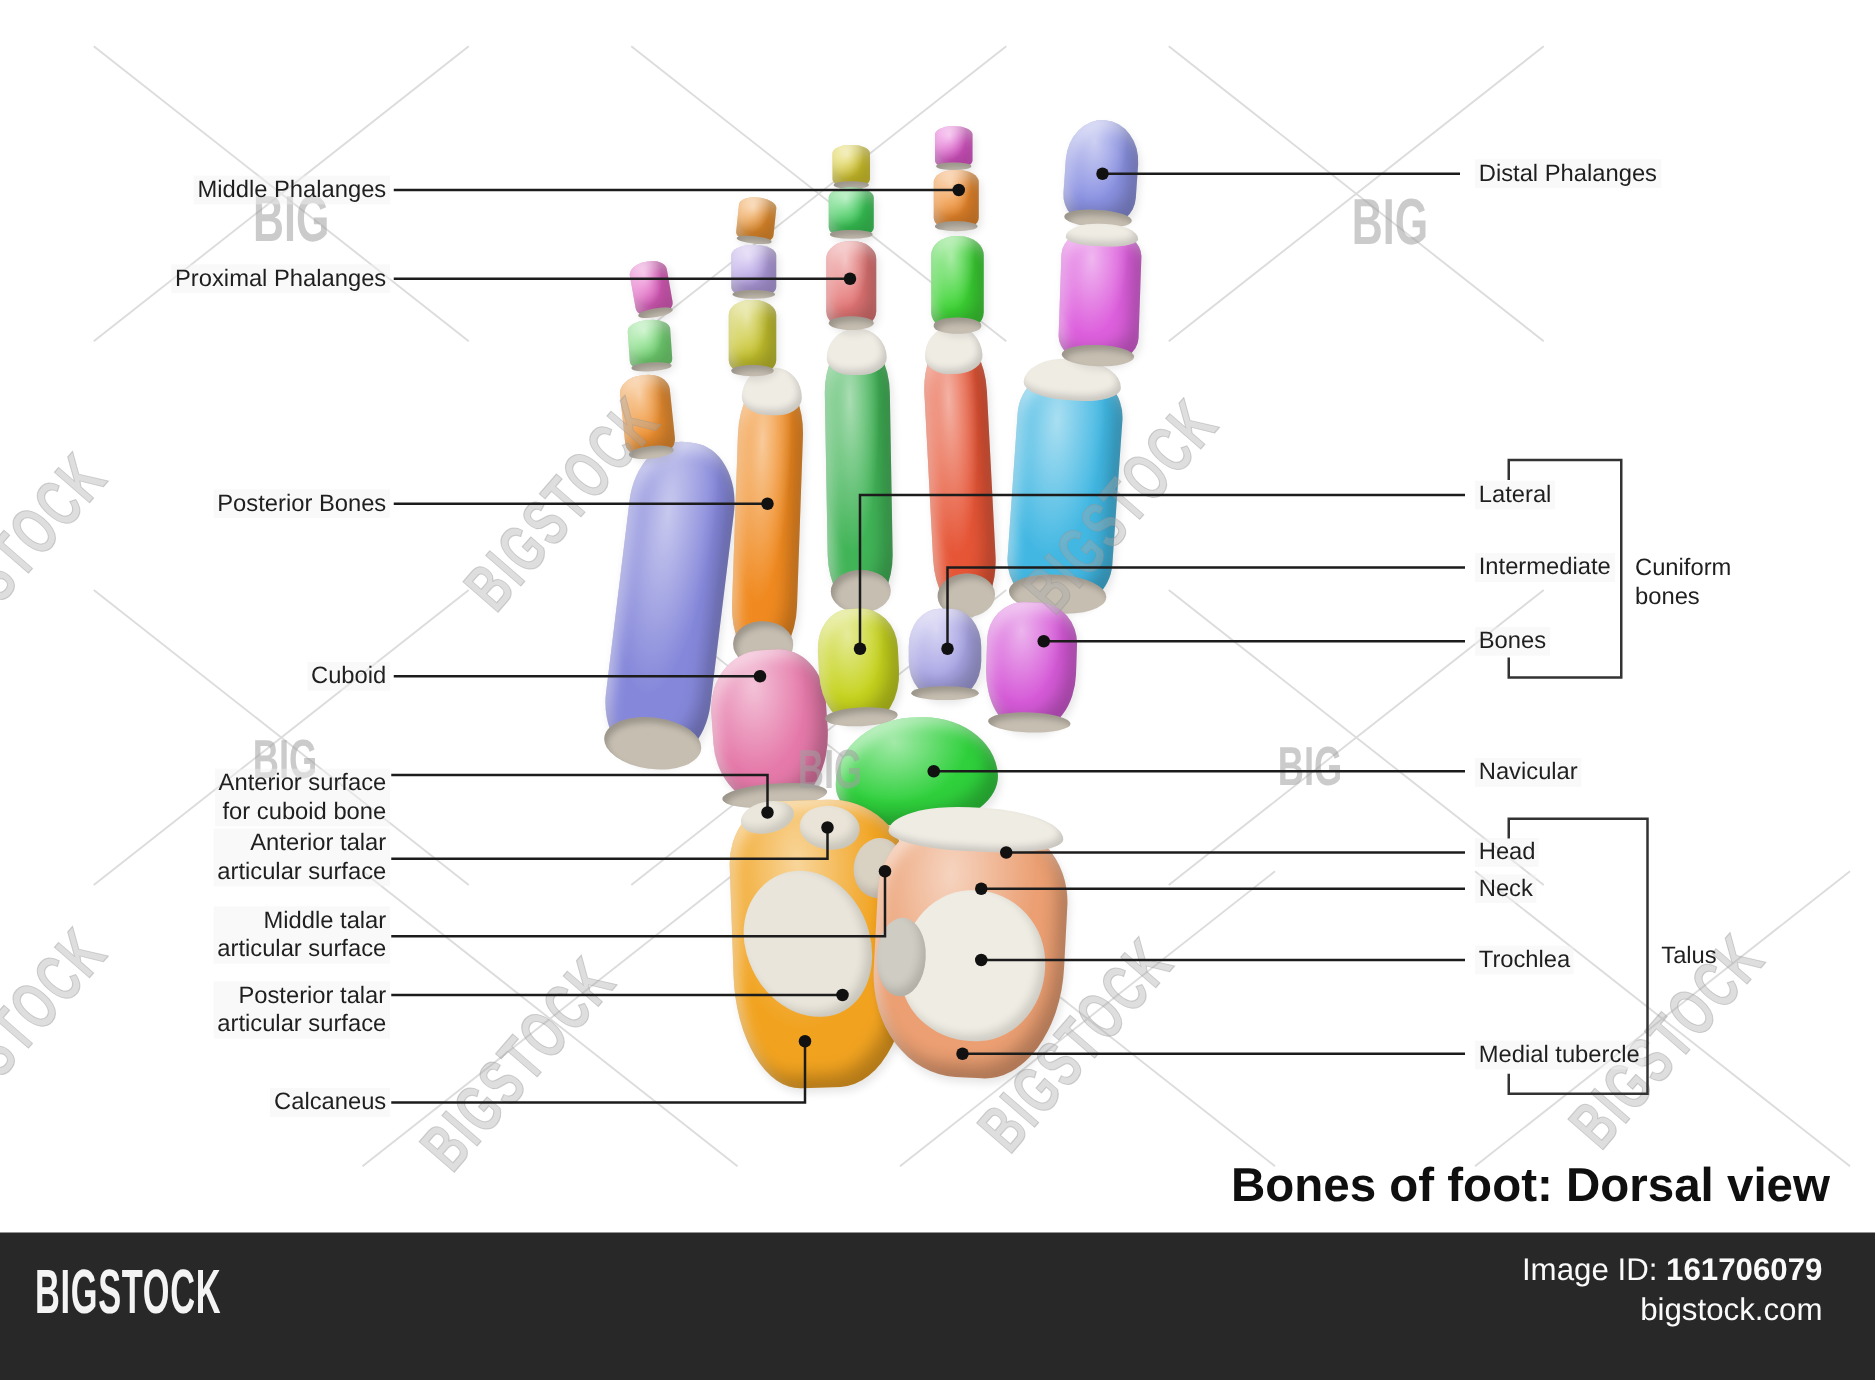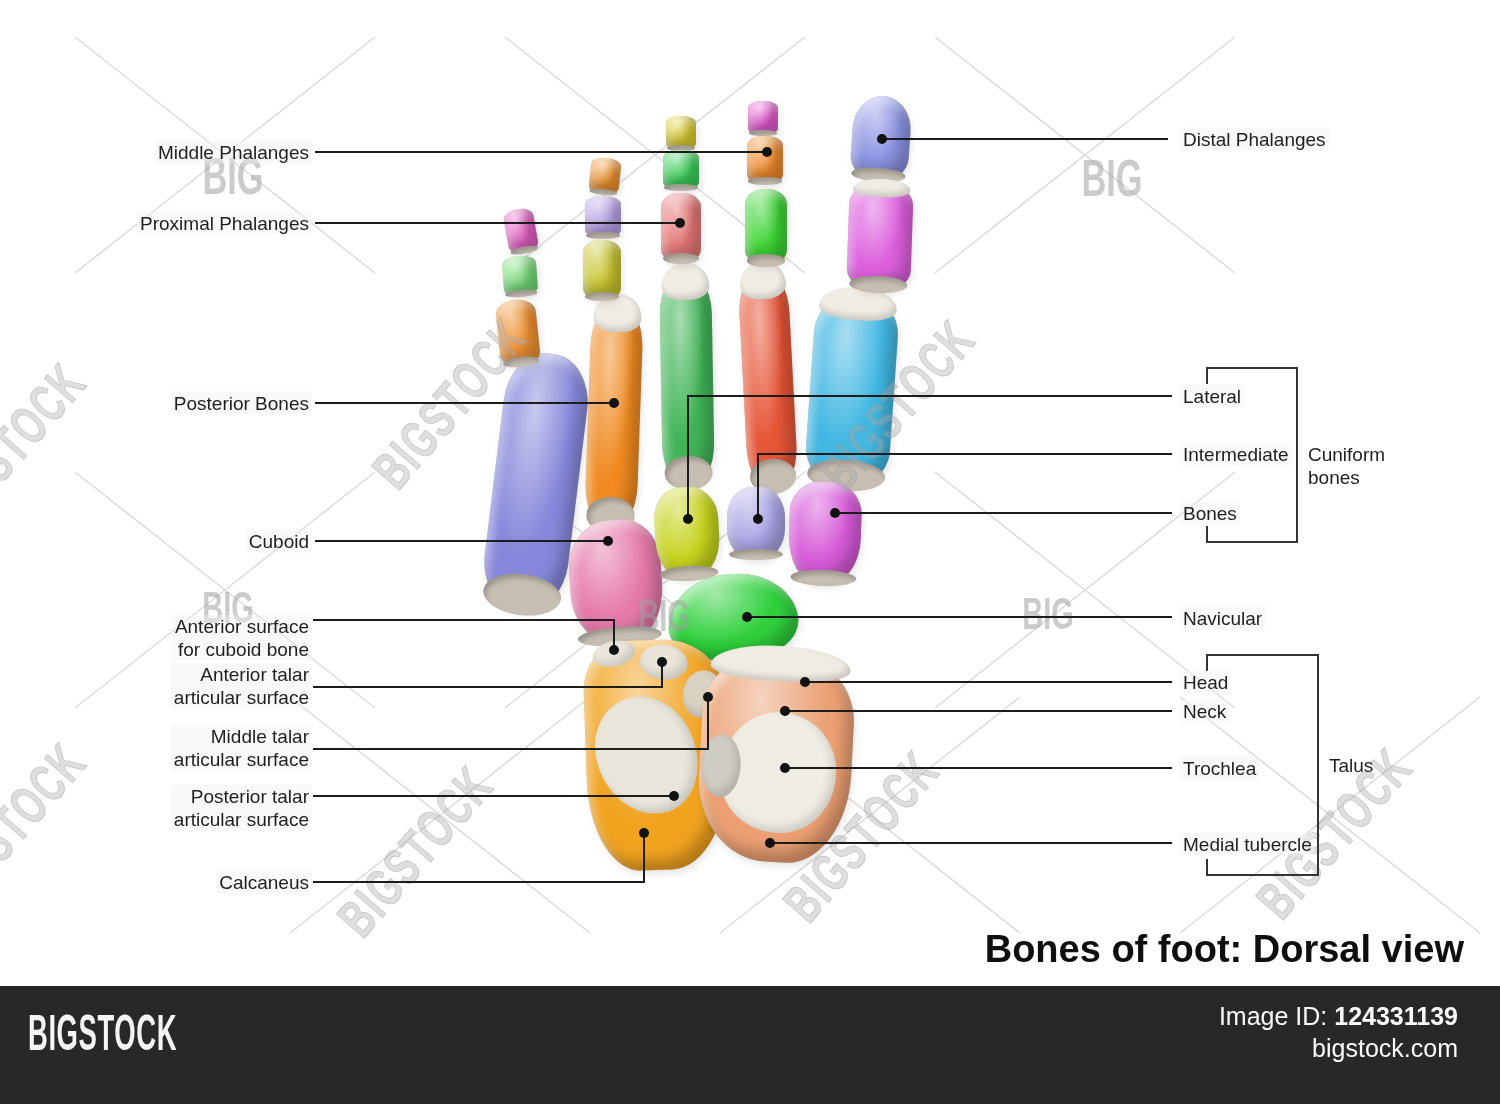--- a/index.html
+++ b/index.html
@@ -293,17 +293,17 @@
         <div>bones</div>
       </div>
       <div class="label right" style="left: 1326px; top: 765px; background: none;">
         <div>Talus</div>
       </div>
     </div>
   <div id="title">Bones of foot: Dorsal view</div>
   <div id="footer">
     <div id="footer-logo">BIGSTOCK</div>
     <div id="footer-right">
-      <div><span class="idlabel">Image ID: </span><span class="idnum">124331139</span></div>
+      <div><span class="idlabel">Image ID: </span><span class="idnum">161706079</span></div>
       <div>bigstock.com</div>
     </div>
   </div>
 </div>
 
 </body></html>

